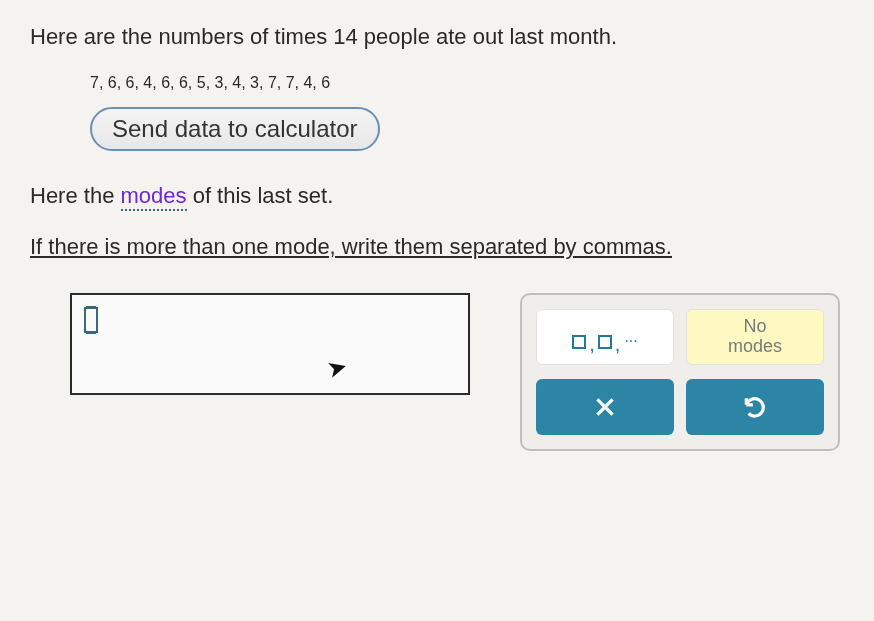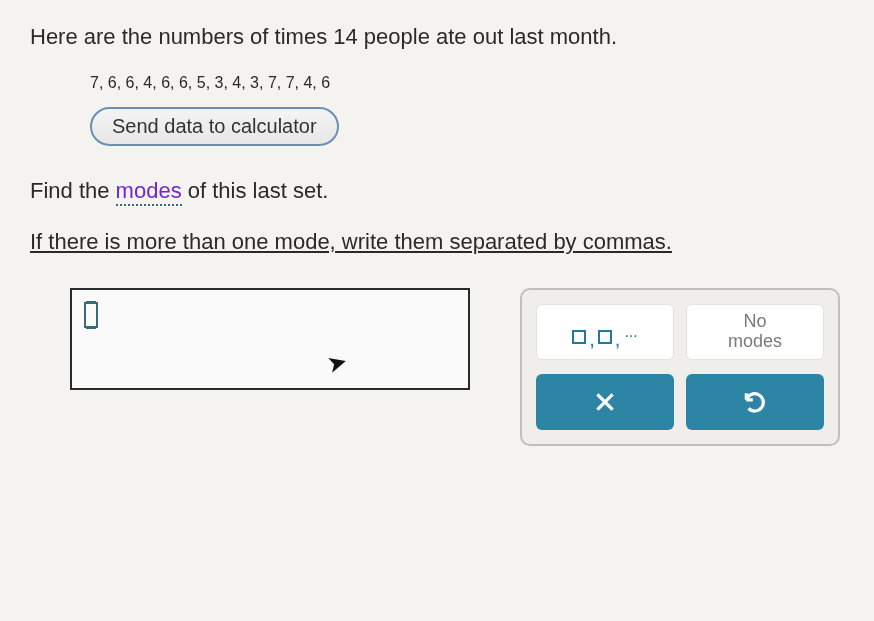--- a/index.html
+++ b/index.html
@@ -20,21 +20,21 @@
     margin-bottom: 12px;
   }
   .send-btn {
     display: inline-block;
     margin-left: 60px;
     border: 2px solid #6a8fb5;
     background: linear-gradient(#f4f4f4,#e7e7e7);
     color: #333;
     border-radius: 24px;
     padding: 6px 20px;
-    font-size: 20px;
+    font-size: 24px;
     cursor: pointer;
     margin-bottom: 28px;
   }
   .find-line { margin-bottom: 18px; }
   .modes-link {
     color: #6d28d9;
     border-bottom: 2px dotted #3a6a7a;
     padding-bottom: 1px;
   }
   .instr { margin-bottom: 30px; text-decoration: underline; }
@@ -78,42 +78,42 @@
     cursor:pointer;
     font-size:18px;
   }
   .list-btn { background:#fff; color:#2d85a5; border:1px solid #e4e2dd; }
   .list-glyph{
     display:flex; align-items:flex-end; gap:2px; color:#1f7aa0;
   }
   .list-glyph .sq{width:14px;height:14px;border:2px solid #1f7aa0;}
   .list-glyph .comma{font-size:20px; line-height:10px; margin:0 1px;}
   .list-glyph .dots{font-size:16px; margin-left:1px;}
-  .nomode-btn { background:#ffffff; color:#7a7a7a; border:1px solid #e4e2dd; flex-direction:column; line-height:1.1;}
+  .nomode-btn { background:#fef9c3; color:#7a7a7a; border:1px solid #e4e2dd; flex-direction:column; line-height:1.1;}
   .tool-row2 { display:flex; gap:12px; }
   .blue-btn {
     flex:1; height:56px; background:#2d85a5; color:#fff;
     display:flex; align-items:center; justify-content:center;
     border-radius:6px; cursor:pointer;
   }
   .blue-btn svg { width:26px; height:26px; fill:none; stroke:#fff; stroke-width:3; }
 </style>
 </head>
 <body>
 
 
 
 <div class="intro">Here are the numbers of times 14 people ate out last month.</div>
 
 <div class="data-line">7, 6, 6, 4, 6, 6, 5, 3, 4, 3, 7, 7, 4, 6</div>
 
 <button class="send-btn">Send data to calculator</button>
 
 <div class="find-line">
-  <span>Find the </span><span class="modes-link">modes</span><span> of this last set.</span>
+  <span>Here the </span><span class="modes-link">modes</span><span> of this last set.</span>
 </div>
 
 <div class="instr">
   <div>If there is more than one mode, write them separated by commas.</div>
 </div>
 
 <div class="answer-row">
   <div class="answer-box">
     <span class="cursor-glyph"></span>
     <span class="mouse-ptr">➤</span>

